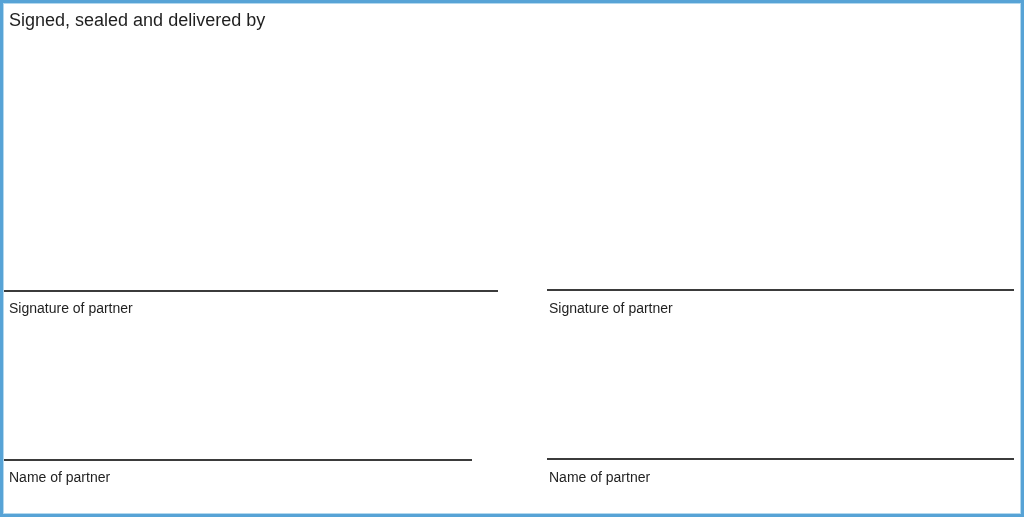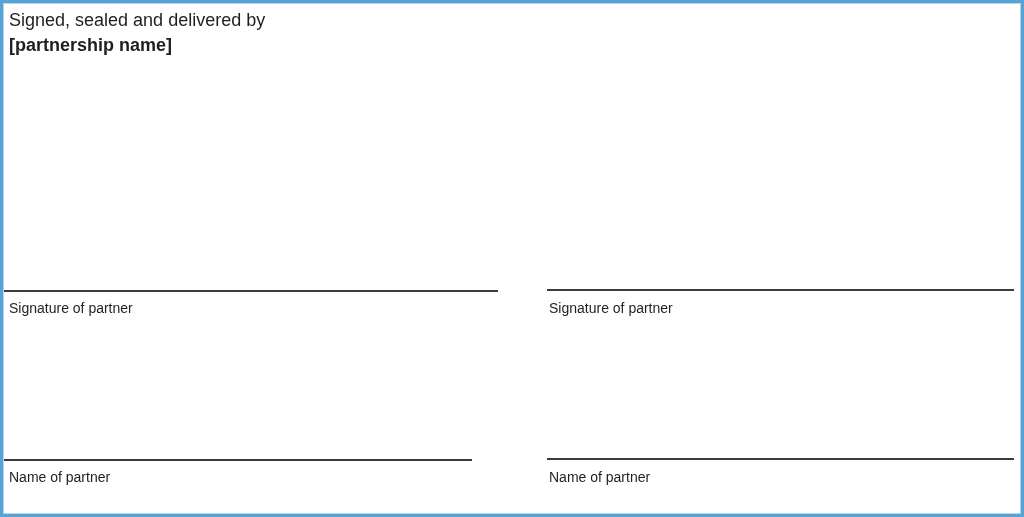--- a/index.html
+++ b/index.html
@@ -60,21 +60,20 @@
   .label-name-right { left: 546px; top: 463px; }
 </style>
 </head>
 <body>
 
 <div class="page">
   <div class="frame">
 
     <div class="attestation">
       <div>Signed, sealed and delivered by</div>
-      <div class="party">[partnership name]</div>
     </div>
 
     <div class="rule rule-sig-left"></div>
     <div class="rule rule-sig-right"></div>
 
     <div class="line-label label-sig-left">Signature of partner</div>
     <div class="line-label label-sig-right">Signature of partner</div>
 
     <div class="rule rule-name-left"></div>
     <div class="rule rule-name-right"></div>

